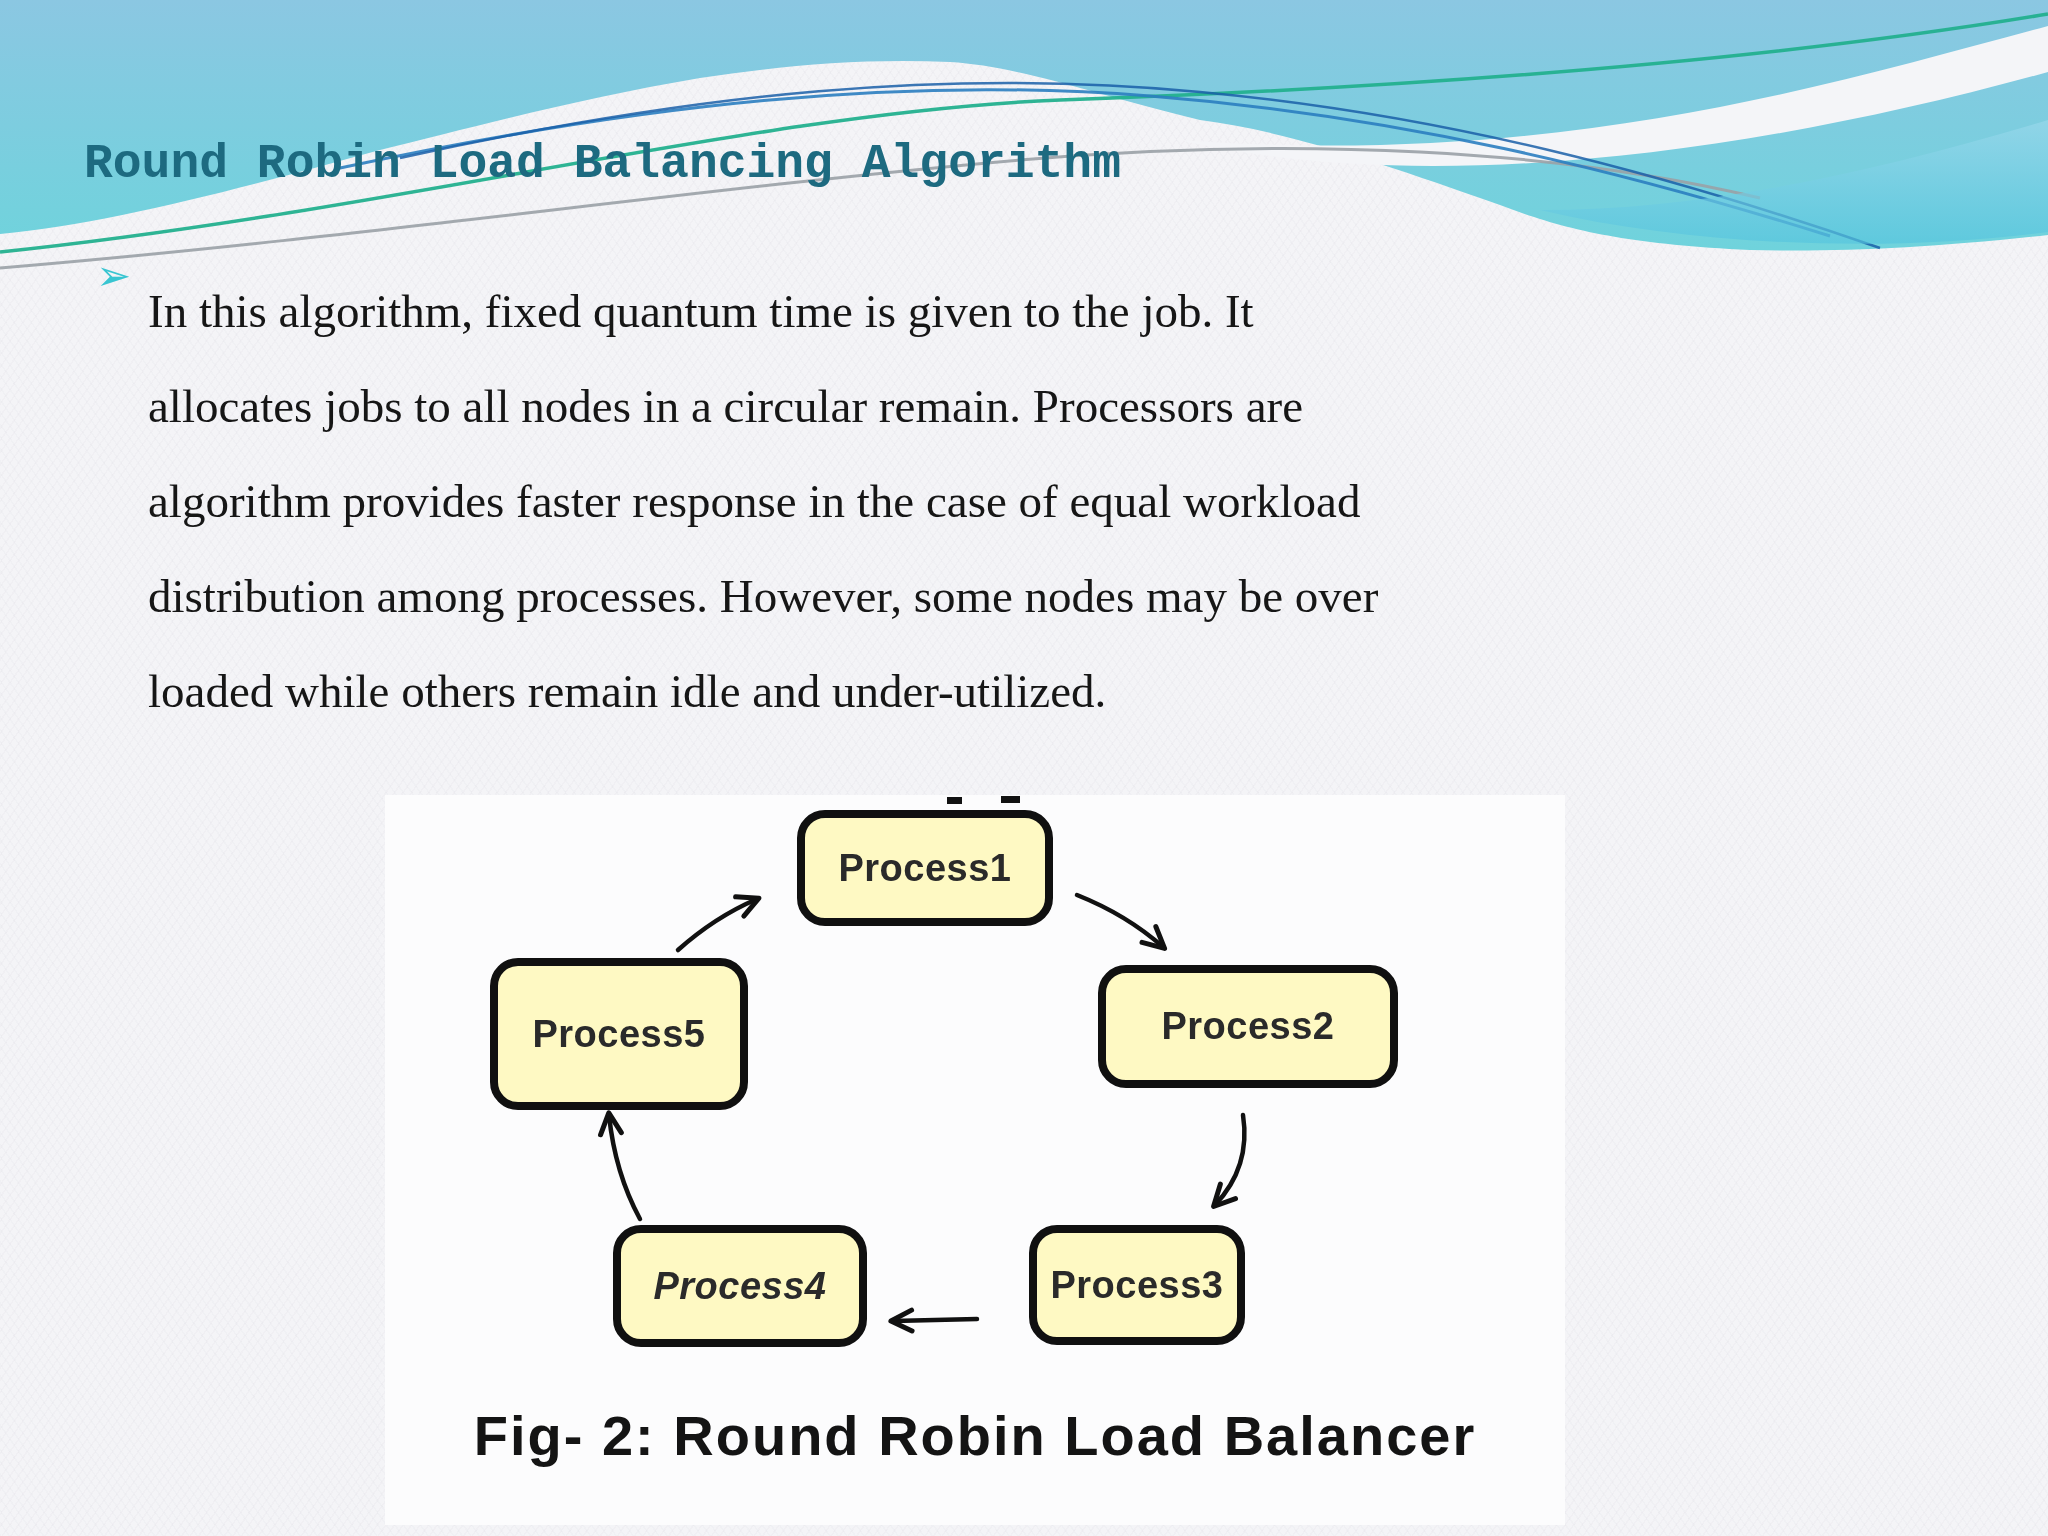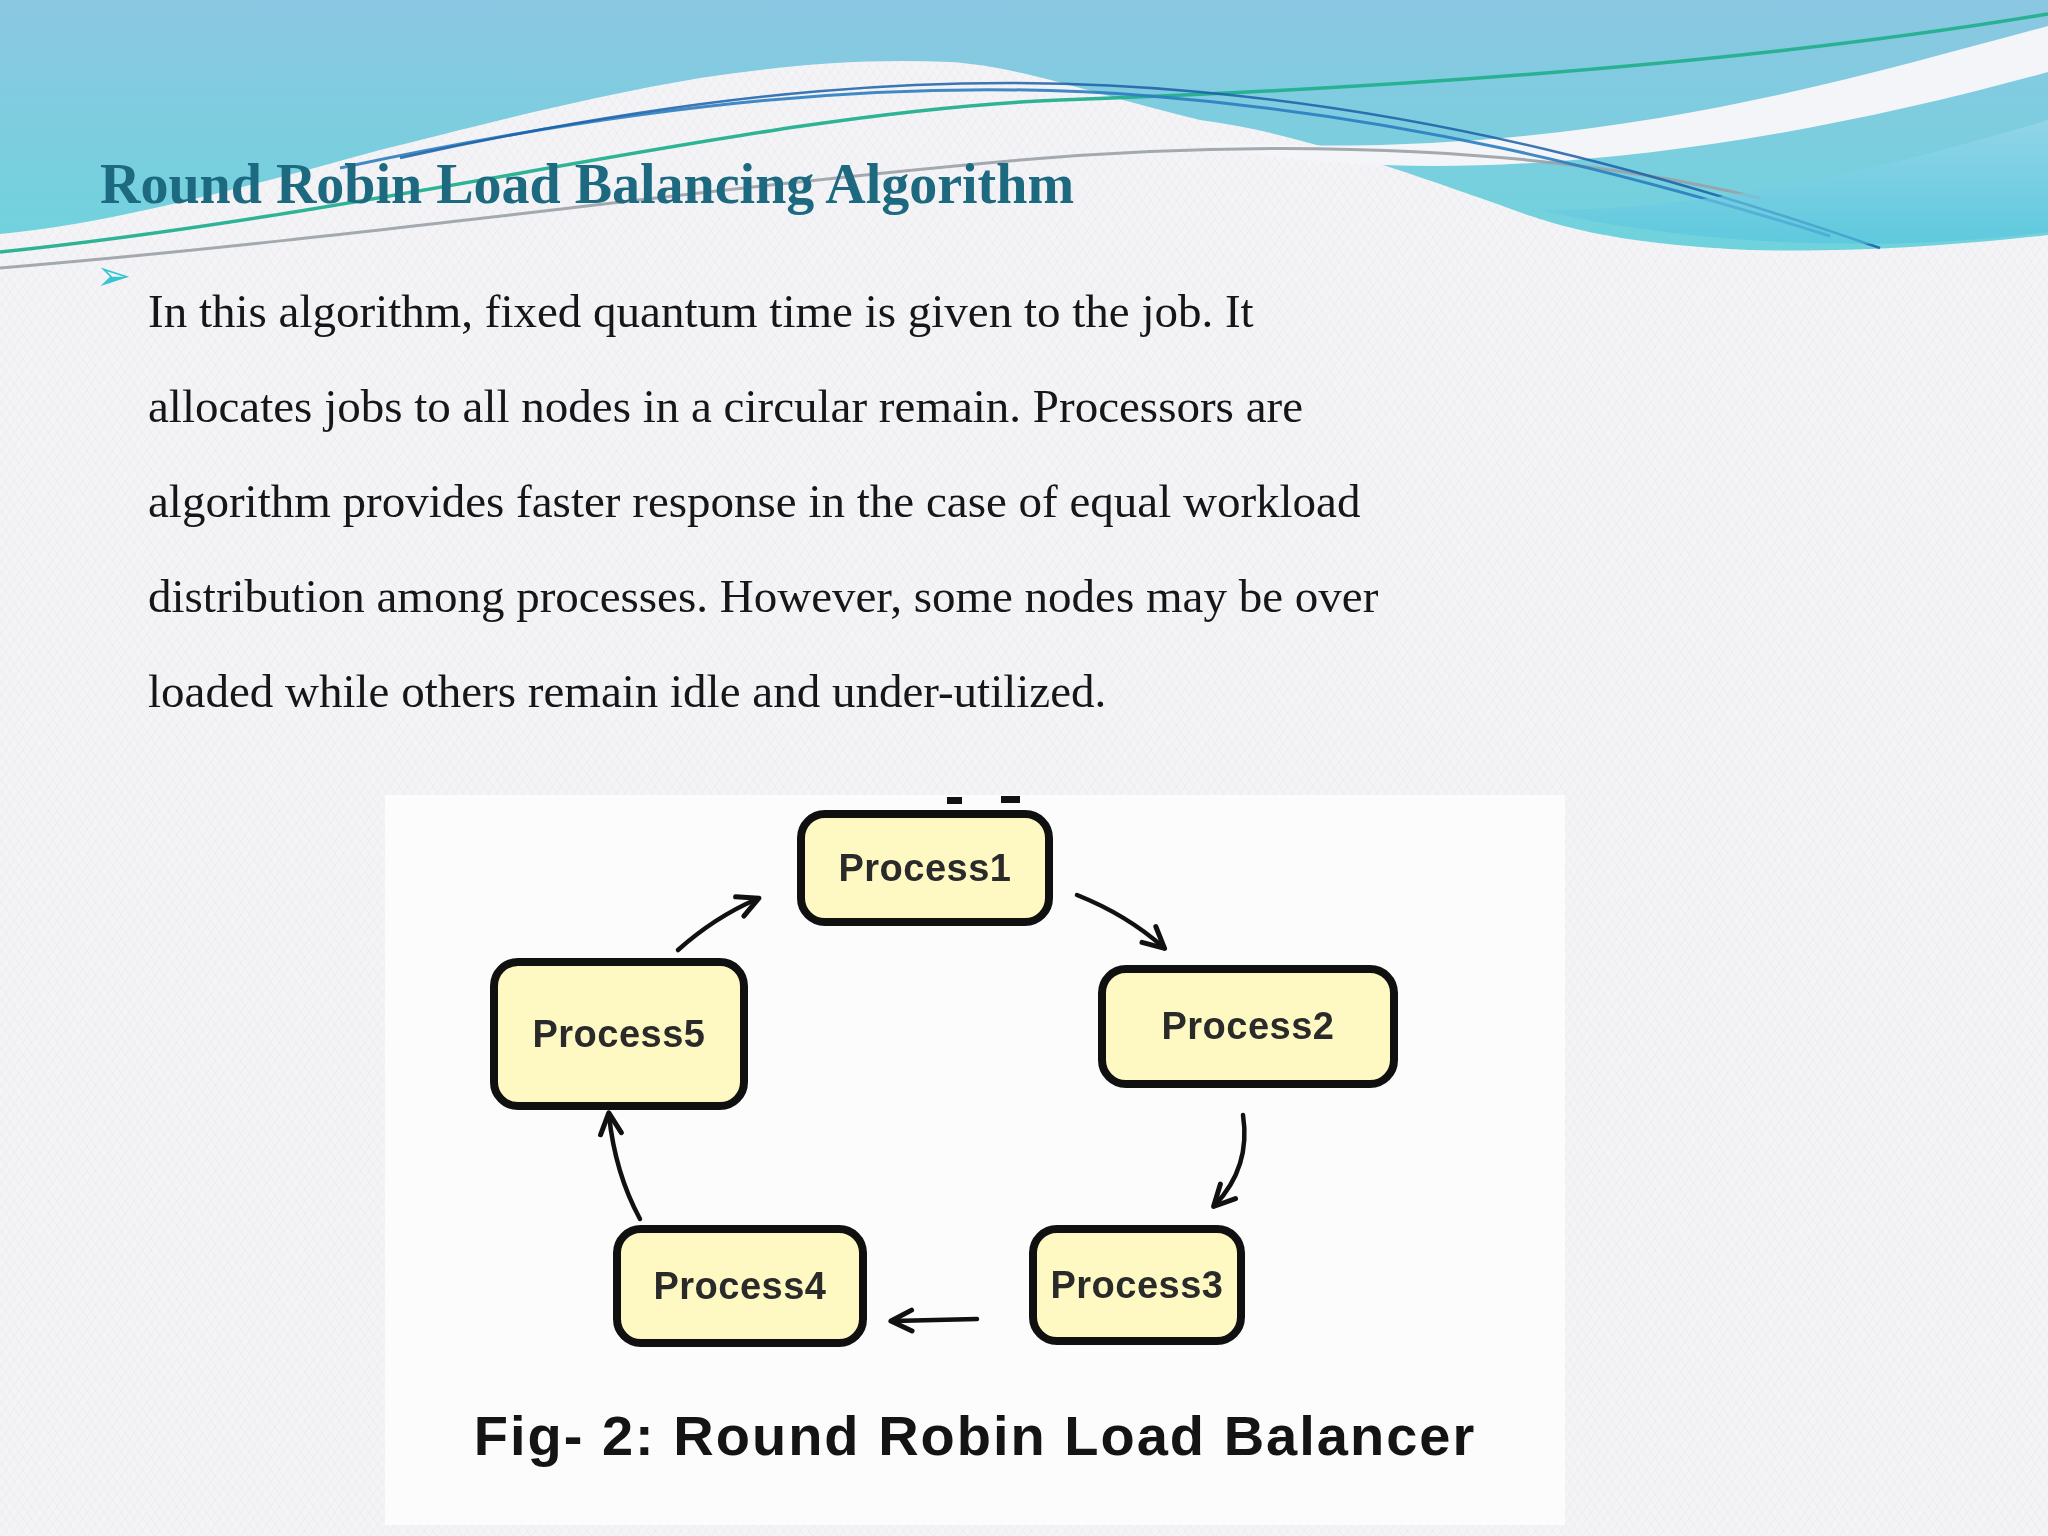--- a/index.html
+++ b/index.html
@@ -8,24 +8,24 @@
     width:2048px;height:1536px;
     overflow:hidden;
     background-color:#f4f4f7;
     background-image:
       repeating-linear-gradient(125deg, rgba(170,155,175,0.05) 0 1.5px, transparent 1.5px 7px),
       repeating-linear-gradient(55deg, rgba(150,160,175,0.045) 0 1.5px, transparent 1.5px 7px);
     font-family:"Liberation Serif", serif;
   }
   .banner{position:absolute;left:0;top:0;display:block;}
   .slide-title{
-    position:absolute;left:84px;top:138px;margin:16px;
-    font-family:Liberation Serif, serif;
+    position:absolute;left:84px;top:138px;margin:0;
+    font-family:Liberation Mono, monospace;
     font-weight:bold;
-    font-size:56px;line-height:1.1;
+    font-size:48px;line-height:1.1;
     color:#1d6a80;
     white-space:nowrap;
   }
   .bullet-block{
     position:absolute;left:96px;top:246px;width:1430px;
     display:flex;align-items:flex-start;
   }
   .bullet-arrow{
     flex:0 0 52px;
     font-family:"DejaVu Sans", sans-serif;
@@ -51,21 +51,21 @@
     border-radius:28px;
     background:#fef9c3;
     display:flex;align-items:center;justify-content:center;
     font-family:"Liberation Sans", sans-serif;
     font-weight:bold;font-size:38px;color:#2a2a2a;
     letter-spacing:0.5px;
   }
   .node-p1{left:412px;top:15px;width:256px;height:116px;}
   .node-p5{left:105px;top:163px;width:258px;height:152px;}
   .node-p2{left:713px;top:170px;width:300px;height:123px;}
-  .node-p4{left:228px;top:430px;width:254px;height:122px;}
+  .node-p4{left:228px;top:430px;width:254px;height:122px;font-style:italic;}
   .node-p3{left:644px;top:430px;width:216px;height:120px;}
   .fig-caption{
     position:absolute;left:0;right:0;top:608px;
     text-align:center;
     font-family:Liberation Sans, sans-serif;
     font-weight:bold;font-size:56px;letter-spacing:2px;
     color:#141414;
   }
 </style>
 </head>

